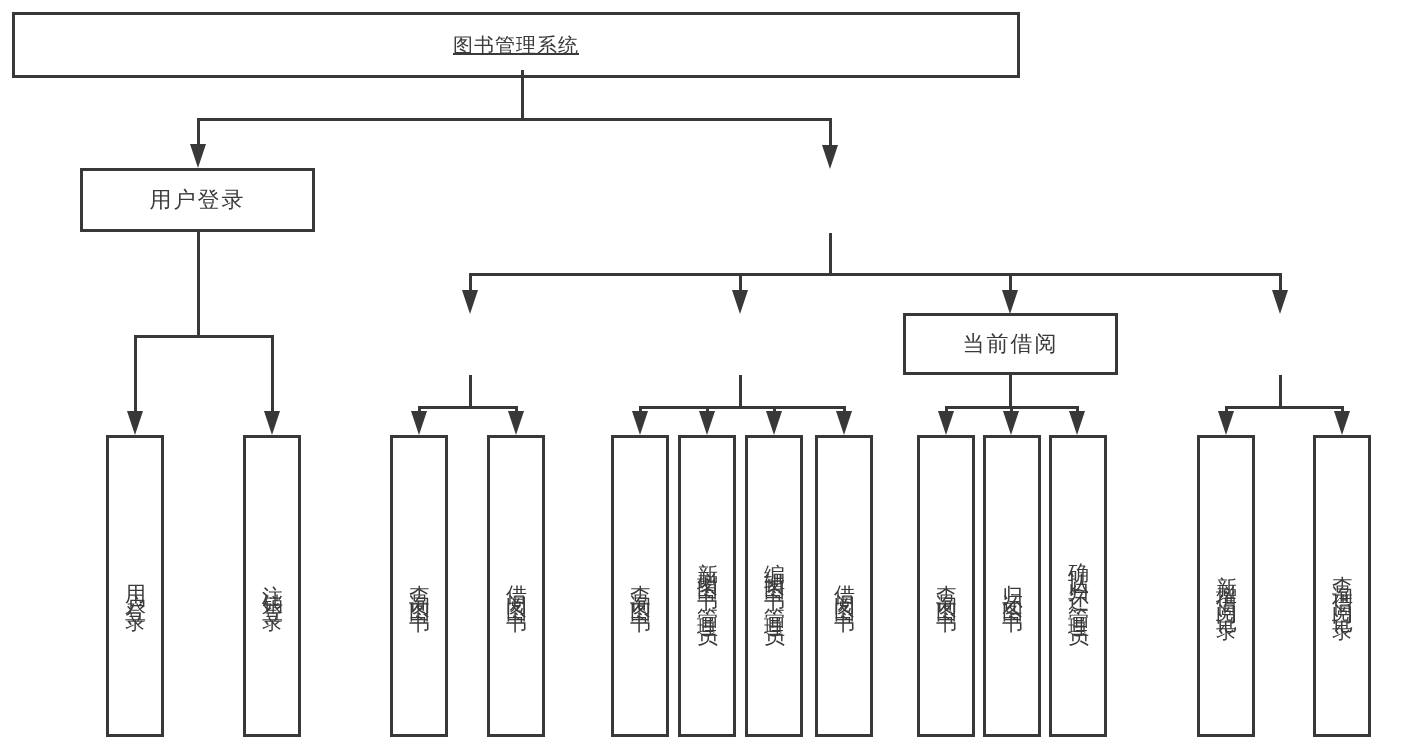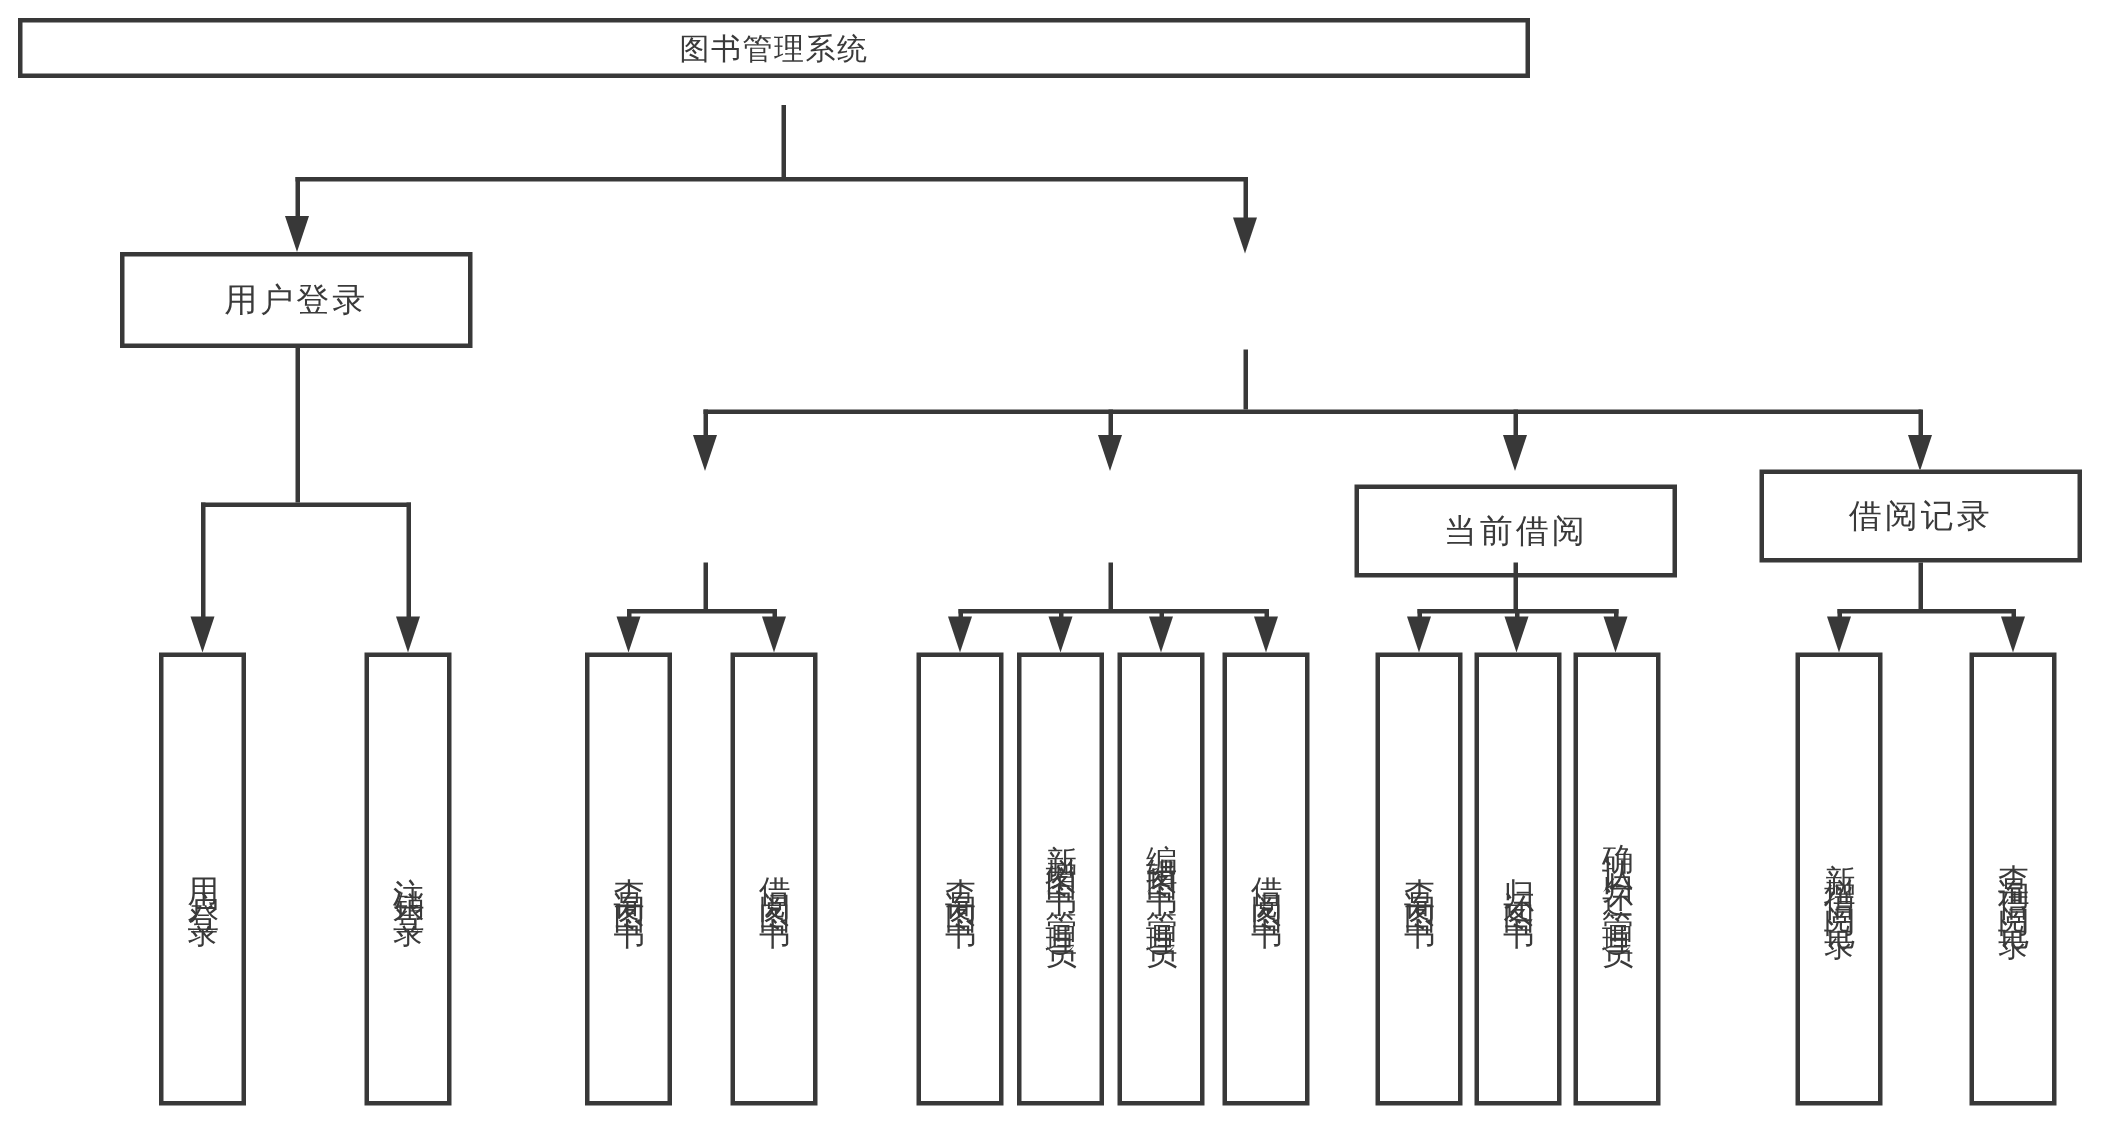--- a/index.html
+++ b/index.html
@@ -29,21 +29,21 @@
   .watermark {
     position:absolute; left:1183px; top:716px; font-size:19px;
     color:#9c9c9c; white-space:nowrap; letter-spacing:0.5px;
   }
 </style>
 </head>
 <body>
 
 <div class="canvas">
 
-  <div class="box" style="left:12px; top:12px; width:1008px; height:40px;">
+  <div class="box" style="left:12px; top:12px; width:1008px; height:66px;text-decoration:underline;">
     <span class="root-label">图书管理系统</span>
   </div>
 
   <div class="vline" style="left:521px; top:70px; height:48px;"></div>
   <div class="hline" style="left:197px; top:118px; width:634px;"></div>
   <div class="vline" style="left:197px; top:118px; height:30px;"></div>
   <div class="arrow" style="left:190px; top:144px;"></div>
   <div class="vline" style="left:829px; top:118px; height:30px;"></div>
   <div class="arrow" style="left:822px; top:145px;"></div>
 
@@ -62,25 +62,22 @@
   <div class="hline" style="left:469px; top:273px; width:812px;"></div>
   <div class="vline" style="left:469px; top:273px; height:18px;"></div>
   <div class="arrow" style="left:462px; top:290px;"></div>
   <div class="vline" style="left:739px; top:273px; height:18px;"></div>
   <div class="arrow" style="left:732px; top:290px;"></div>
   <div class="vline" style="left:1009px; top:273px; height:18px;"></div>
   <div class="arrow" style="left:1002px; top:290px;"></div>
   <div class="vline" style="left:1279px; top:273px; height:18px;"></div>
   <div class="arrow" style="left:1272px; top:290px;"></div>
 
-  <div class="box" style="left:903px; top:323px; width:215px; height:62px;">
+  <div class="box" style="left:903px; top:313px; width:215px; height:62px;">
     <span class="hlabel">当前借阅</span>
-  </div>
-  <div class="box" style="left:1173px; top:313px; width:215px; height:62px;">
-    <span class="hlabel">借阅记录</span>
   </div>
 
   <div class="vline" style="left:469px; top:375px; height:31px;"></div>
   <div class="hline" style="left:418px; top:406px; width:99px;"></div>
   <div class="vline" style="left:418px; top:406px; height:8px;"></div>
   <div class="arrow" style="left:411px; top:411px;"></div>
   <div class="vline" style="left:515px; top:406px; height:8px;"></div>
   <div class="arrow" style="left:508px; top:411px;"></div>
 
   <div class="vline" style="left:739px; top:375px; height:31px;"></div>

